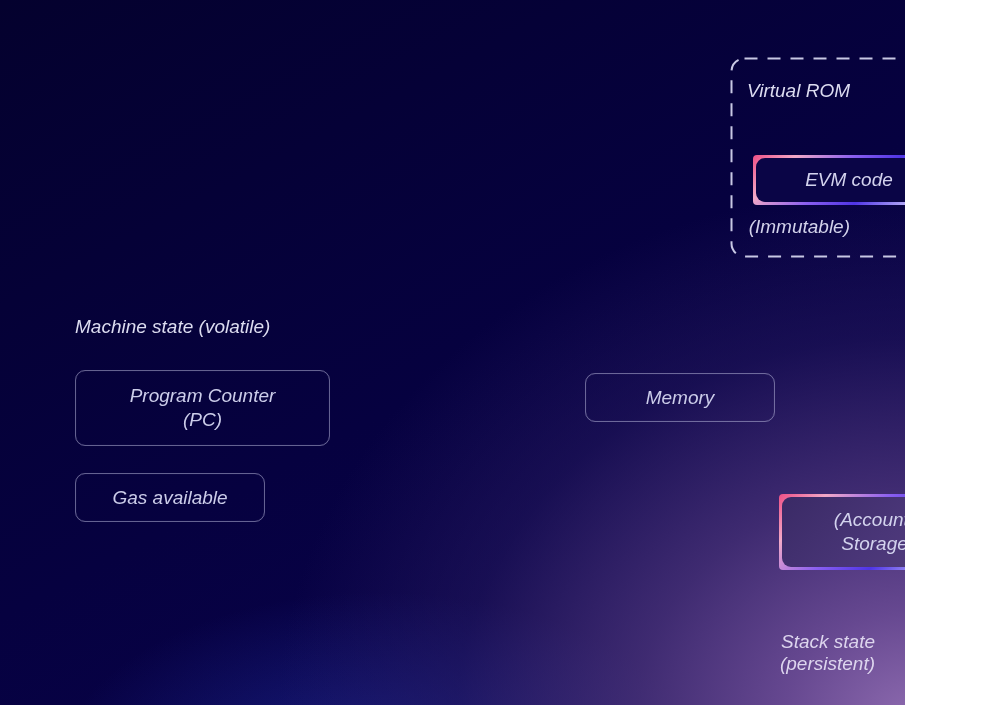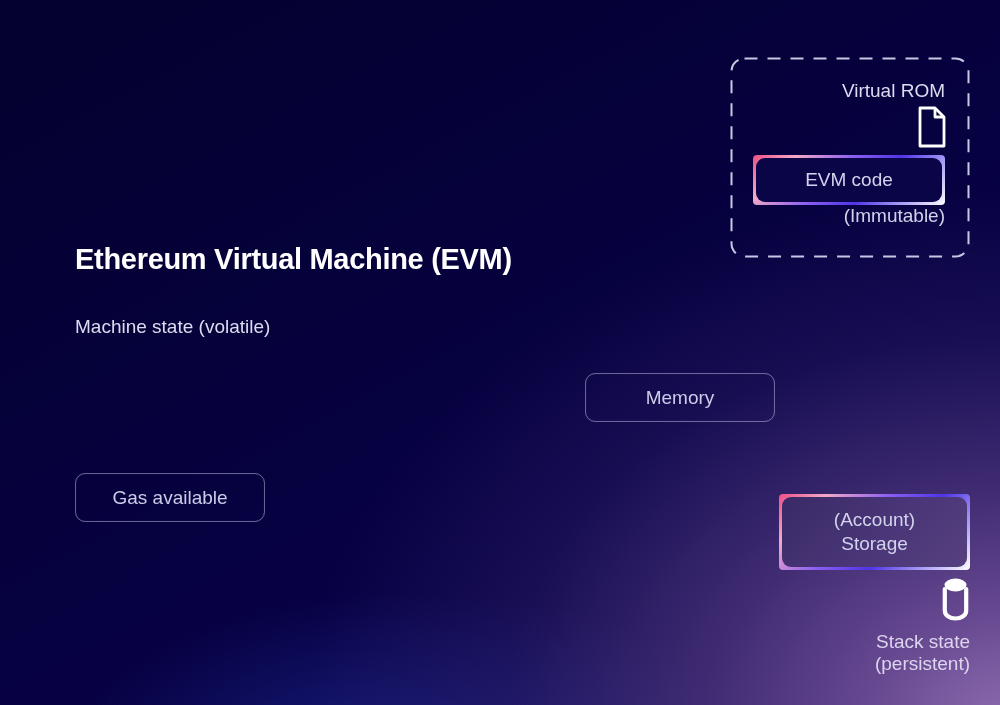--- a/index.html
+++ b/index.html
@@ -1,32 +1,33 @@
 <!DOCTYPE html>
 <html><head>
 <meta charset="utf-8">
 <style>
   html, body { margin: 0; padding: 0; }
   .canvas {
     position: relative;
-    width: 1000px;
+    width: 905px;
     height: 705px;
     overflow: hidden;
     font-family: "Liberation Sans", sans-serif;
     background:
       radial-gradient(110% 118% at 101% 102%,
         rgba(148,112,180,0.95) 0%,
         rgba(110,78,150,0.92) 13%,
         rgba(78,54,124,0.78) 28%,
         rgba(44,30,100,0.45) 46%,
         rgba(10,5,60,0) 64%),
       radial-gradient(58% 42% at 42% 110%,
         rgba(40,56,178,0.55) 0%,
         rgba(40,56,178,0) 62%),
       linear-gradient(152deg, #04012e 0%, #060140 52%, #0a0350 100%);
+    font-style: italic;
   }
   .txt { position: absolute; }
   .title {
     font-size: 29px;
     font-weight: 700;
     color: #ffffff;
     letter-spacing: -0.3px;
   }
   .label { font-size: 19px; color: #dcdcf0; }
   .plain-box {
@@ -89,26 +90,28 @@
 
   <svg class="icon" style="left:915px; top:105px;" width="34" height="44" viewBox="0 0 34 44" aria-hidden="true">
     <path d="M5 3 H20 L29 12 V41 H5 Z" fill="none" stroke="#ffffff" stroke-width="2.8" stroke-linejoin="round"></path>
     <path d="M20 3 V12 H29" fill="none" stroke="#ffffff" stroke-width="2.8" stroke-linejoin="round"></path>
   </svg>
 
   <div class="gradient-box evm-code-btn">
     <div class="inner">EVM code</div>
   </div>
 
-  <div class="txt label" style="right:55px; top:205px; color:#d2d2ea;">(Immutable)</div>
+  <div class="txt label" style="right:55px; top:216px; color:#d2d2ea;">(Immutable)</div>
 
-  <div class="txt title" style="left:75px; top:243px;">Ethereum Virtual Machine (EVM)</div>
 
   <div class="txt label" style="left:75px; top:316px;">Machine state (volatile)</div>
 
+  <div class="plain-box" style="left:75px; top:370px; width:255px; height:76px;">
+    <span class="wrap-180">Program Counter (PC)</span>
+  </div>
 
 
   <div class="plain-box" style="left:75px; top:473px; width:190px; height:49px;">
     <span>Gas available</span>
   </div>
 
   <div class="plain-box" style="left:585px; top:373px; width:190px; height:49px;">
     <span>Memory</span>
   </div>
 

